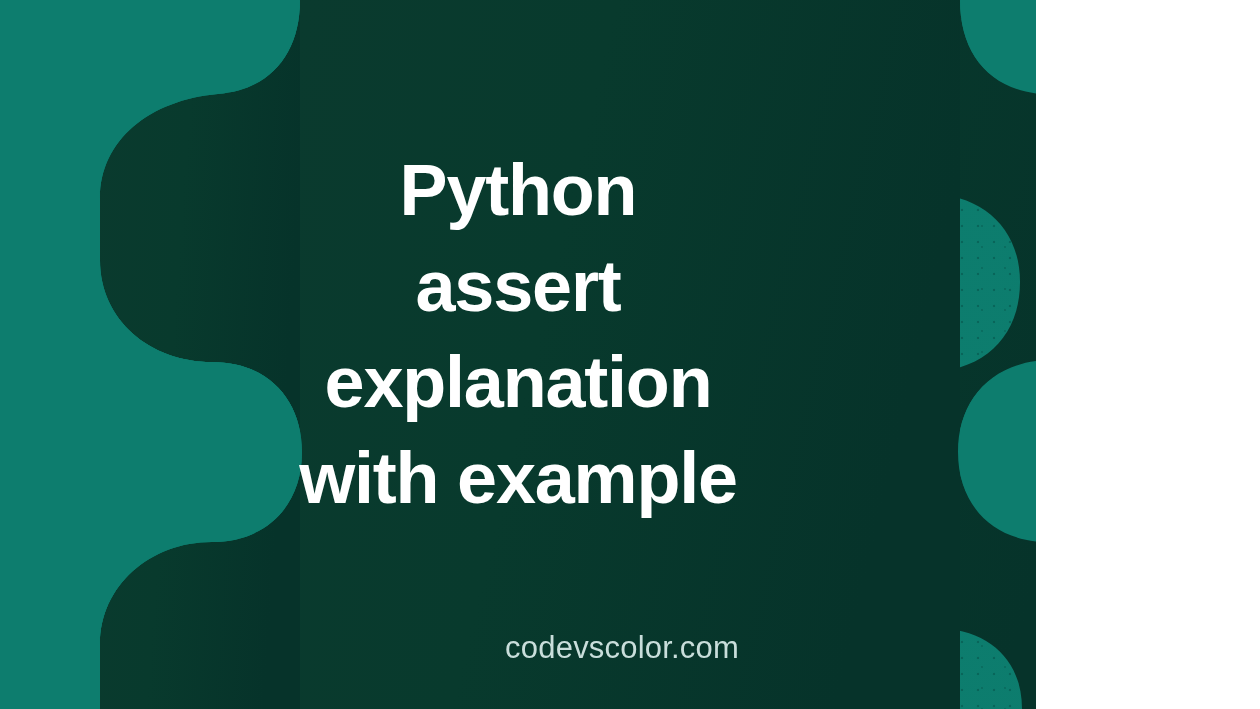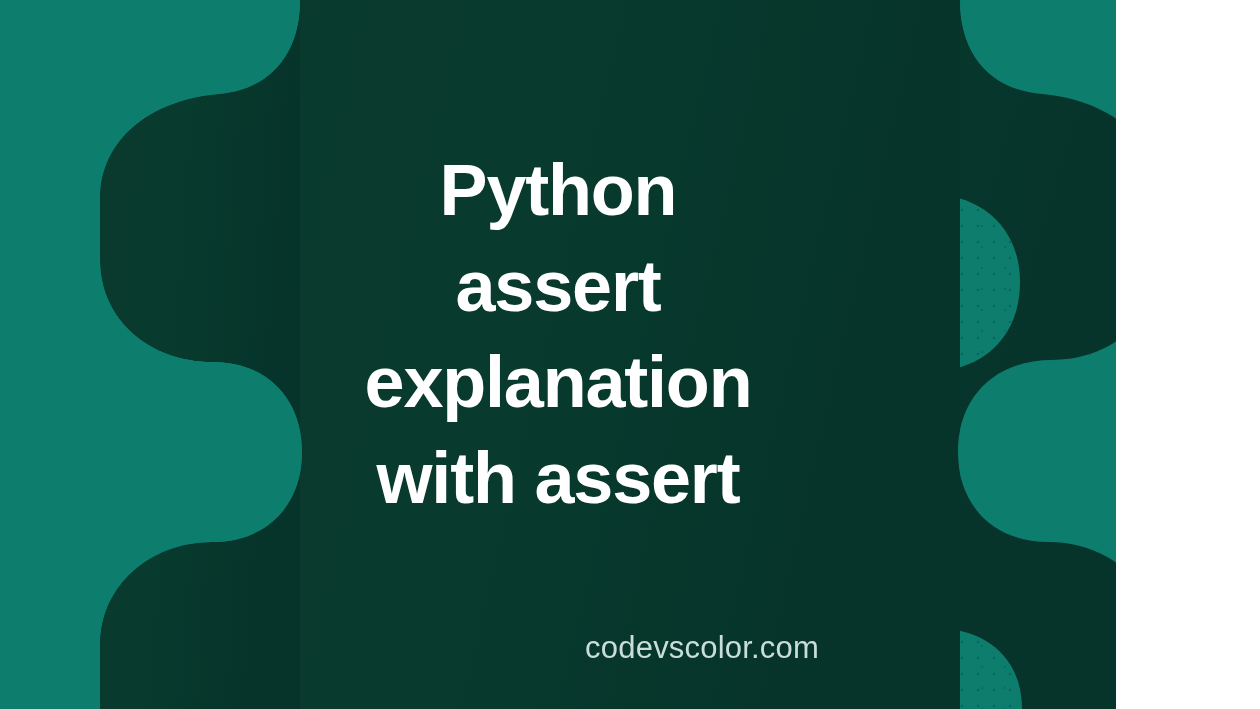--- a/index.html
+++ b/index.html
@@ -4,21 +4,21 @@
 <title>Python assert explanation with example</title>
 <style>
   html, body {
     margin: 0;
     padding: 0;
     background: #ffffff;
   }
 
   #banner {
     position: relative;
-    width: 1116px;
+    width: 1036px;
     height: 709px;
     overflow: hidden;
     font-family: "Liberation Sans", sans-serif;
     background: #701a75;
   }
 
   
   .bg-base {
     position: absolute;
     inset: 0;
@@ -234,19 +234,19 @@
       "></path>
     </svg>
   </div>
 
   <div class="content">
 
     <div class="title-block">
       <span class="title-line">Python</span>
       <span class="title-line">assert</span>
       <span class="title-line">explanation</span>
-      <span class="title-line">with assert</span>
+      <span class="title-line">with example</span>
     </div>
 
     <div class="footer">codevscolor.com</div>
 
   </div>
 </div>
 
 </body></html>

